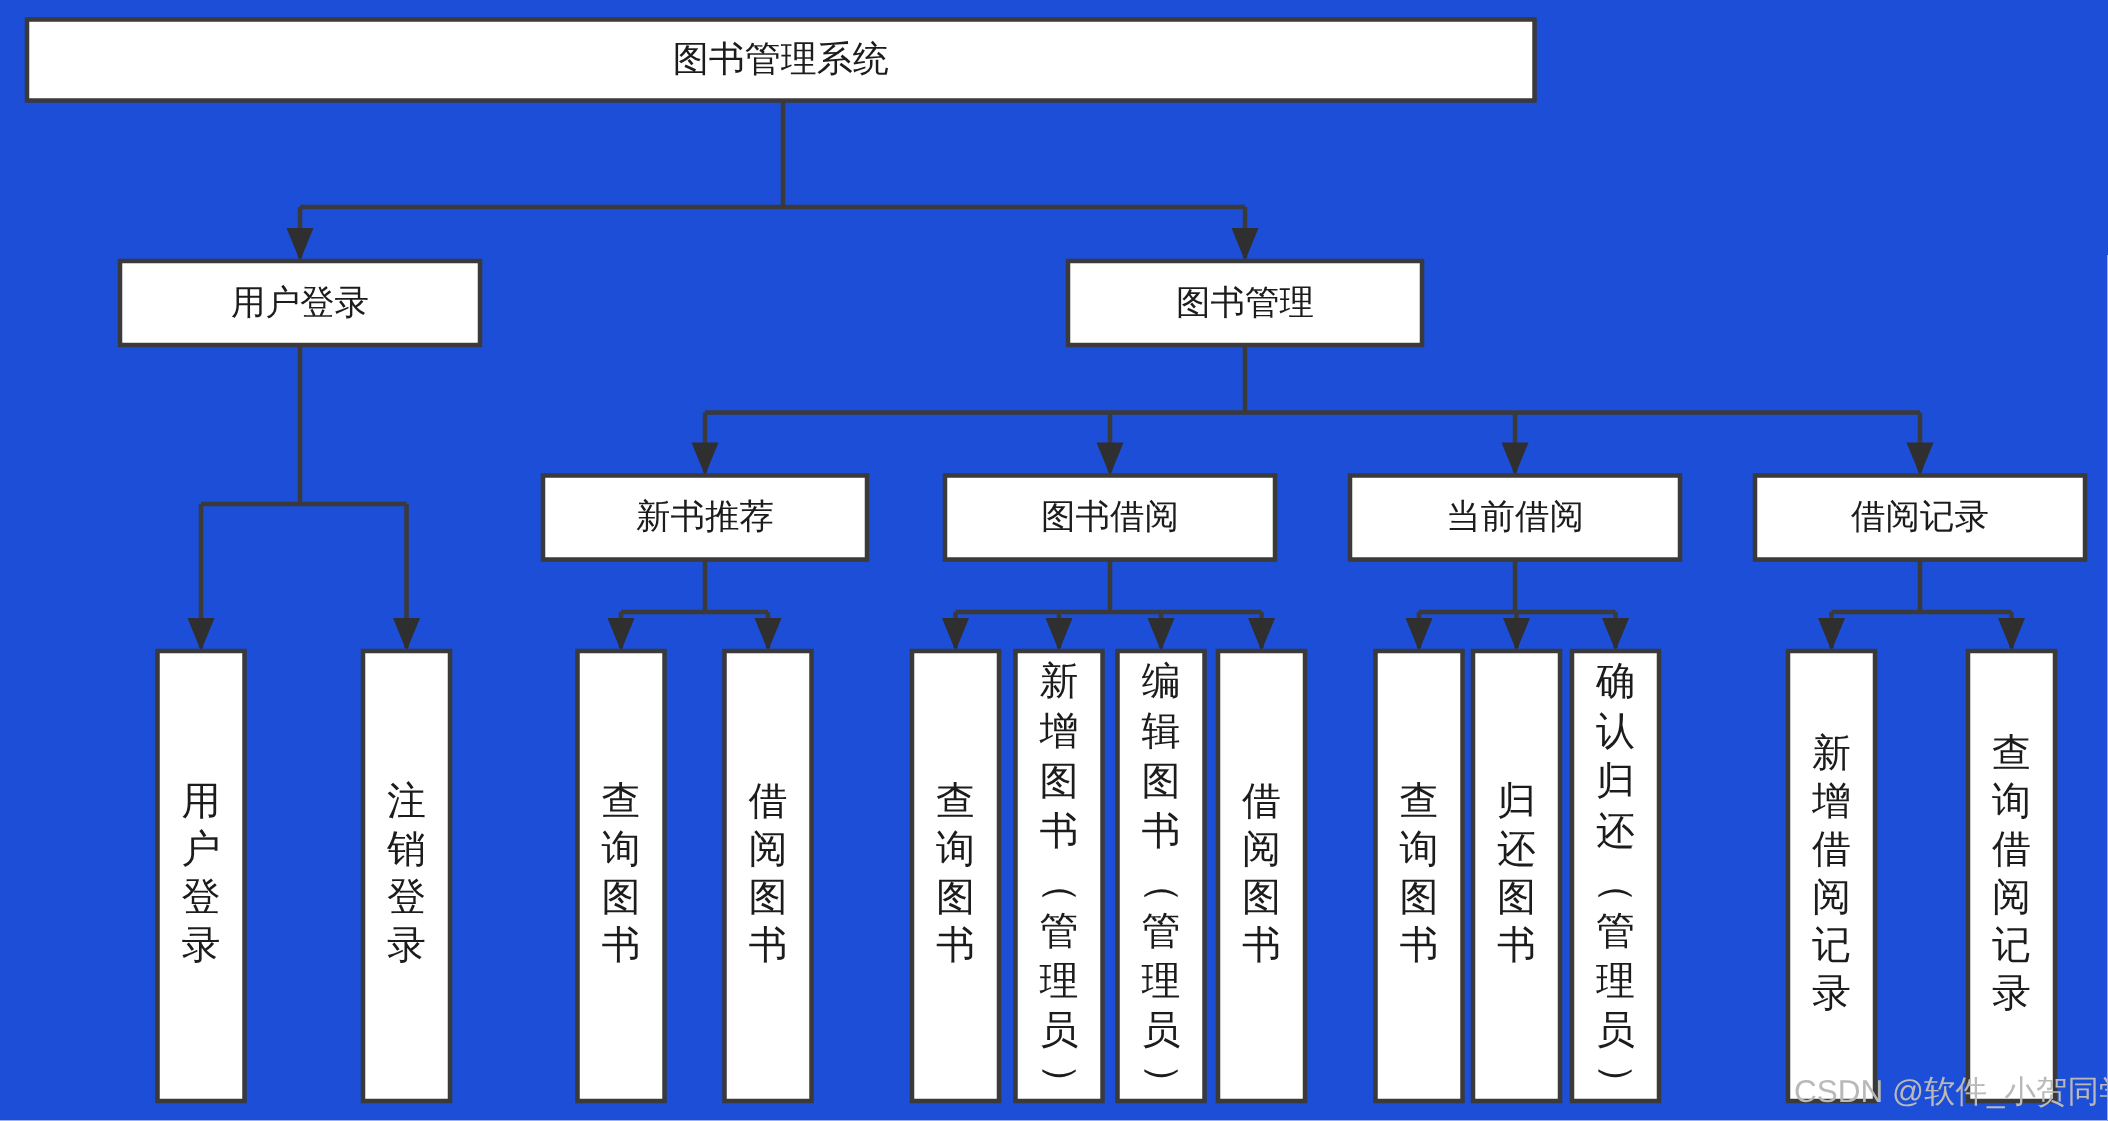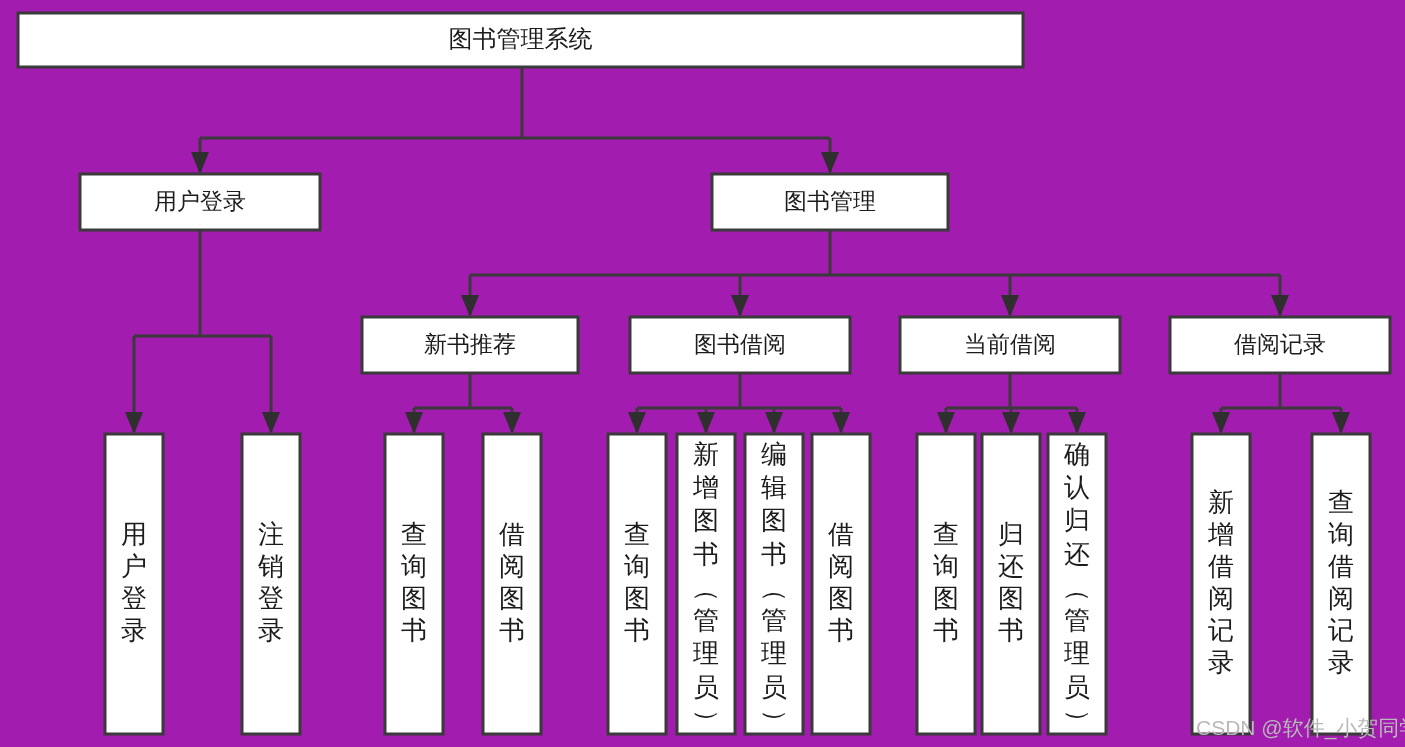--- a/index.html
+++ b/index.html
@@ -11,21 +11,21 @@
   body {
     width: 1405px;
     height: 747px;
     overflow: hidden;
     font-family: "Liberation Sans", "DejaVu Sans", sans-serif;
   }
   #diagram-root {
     position: relative;
     width: 1405px;
     height: 747px;
-    background: #a21caf;
+    background: #1d4ed8;
   }
   svg.diagram-canvas {
     display: block;
     width: 1405px;
     height: 747px;
   }
   .node-box {
     fill: #ffffff;
     stroke: #3a3a3a;
     stroke-width: 3;

